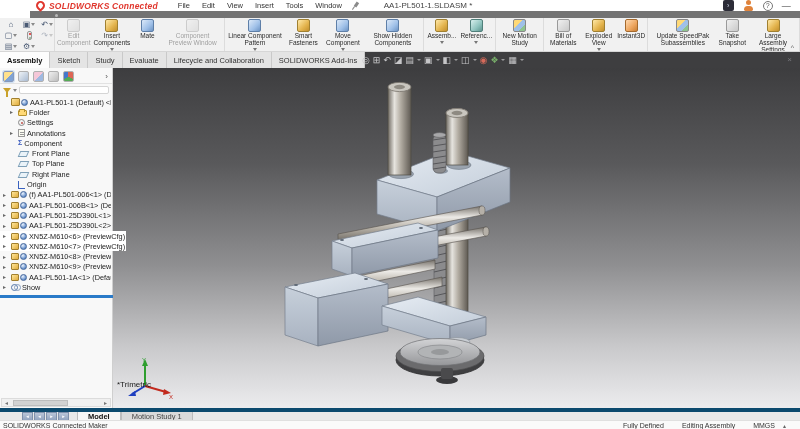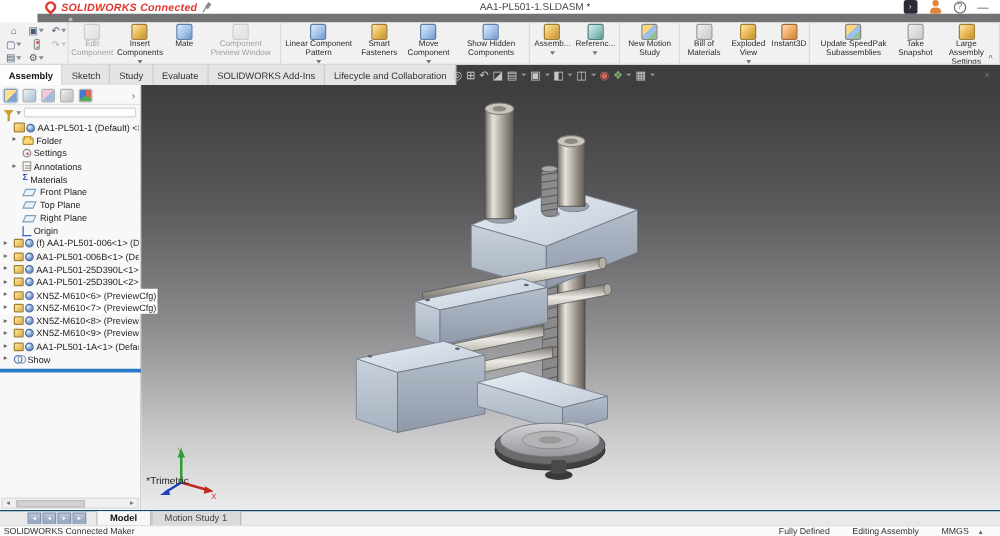--- a/index.html
+++ b/index.html
@@ -109,21 +109,21 @@
   .hs-track { flex:1; height:7px; position:relative; }
   .hs-thumb { position:absolute; left:2px; top:0.5px; width:55px; height:6px; background:#d2d2d2; border:1px solid #bdbdbd; }
 
   
   .viewport { position:absolute; top:68px; left:113px; width:687px; height:340px; background:linear-gradient(180deg,#3d3d3f 0%,#59595b 28%,#8f8f91 58%,#c9c9cb 82%,#ececee 100%); overflow:hidden; }
   .model-svg { position:absolute; left:7px; top:0; }
   .triad-svg { position:absolute; left:10px; bottom:8px; }
   .orient-label { position:absolute; left:4px; bottom:19px; font-size:8px; color:#1b1b1b; }
 
   
-  .modeltabs { position:absolute; top:408px; left:0; width:800px; height:12px; background:#e9e9e9; border-top:1px solid #0c4a6e; display:flex; align-items:stretch; }
+  .modeltabs { position:absolute; top:408px; left:0; width:800px; height:12px; background:#e9e9e9; border-top:4px solid #0c4a6e; display:flex; align-items:stretch; }
   .mt-nav { display:flex; align-items:center; gap:1px; margin-left:22px; margin-right:8px; }
   .mt-btn { width:11px; height:9px; background:linear-gradient(180deg,#b9c5d8,#93a5c0); border:1px solid #7e90ab; font-size:5px; color:#fff; display:flex; align-items:center; justify-content:center; cursor:default; }
   .mt-tab { font-size:7.5px; display:flex; align-items:center; padding:0 10px; border-right:1px solid #bdbdbd; border-left:1px solid #bdbdbd; background:#f6f6f6; color:#111; font-weight:bold; cursor:default; }
   .mt-tab.inactive { background:#dadada; color:#444; font-weight:normal; }
 
   
   .statusbar { position:absolute; top:420px; left:0; width:800px; height:9px; background:#fafafa; border-top:1px solid #e0e0e0; display:flex; align-items:center; font-size:7px; color:#333; }
   .sb-left { margin-left:3px; white-space:nowrap; }
   .sb-right { margin-left:auto; display:flex; align-items:center; gap:18px; padding-right:14px; white-space:nowrap; }
   .sb-caret { font-size:6px; color:#666; margin-left:-10px; }
@@ -131,20 +131,28 @@
 </head>
 <body>
 
 <div id="app">
 
   <div class="titlebar">
     <div class="logo-wrap">
       <span class="logo-mark"></span>
       <span class="logo-text">SOLIDWORKS Connected</span>
     </div>
+    <div class="menus">
+        <span class="menu-item">File</span>
+        <span class="menu-item">Edit</span>
+        <span class="menu-item">View</span>
+        <span class="menu-item">Insert</span>
+        <span class="menu-item">Tools</span>
+        <span class="menu-item">Window</span>
+      </div>
     <span class="pin-icon"></span>
     <div class="doc-title">AA1-PL501-1.SLDASM *</div>
     <div class="tb-right">
       <span class="tb-appicon">›</span>
       <span class="tb-user"></span>
       <span class="tb-help">?</span>
       <span class="tb-min">—</span>
       <span class="tb-restore"></span>
       <span class="tb-close">×</span>
     </div>
@@ -273,22 +281,22 @@
       </div>
   </div>
   <div class="ribbon-collapse">^</div>
 
   <div class="tabrow">
     <div class="ctabs">
         <div class="ctab active">Assembly</div>
         <div class="ctab">Sketch</div>
         <div class="ctab">Study</div>
         <div class="ctab">Evaluate</div>
+        <div class="ctab">Lifecycle and Collaboration</div>
         <div class="ctab">SOLIDWORKS Add-Ins</div>
-        <div class="ctab">Lifecycle and Collaboration</div>
       </div>
     <div class="headsup">
         <span class="hu-icon">◎</span>
         <span class="hu-icon">⊞</span>
         <span class="hu-icon">↶</span>
         <span class="hu-icon">◪</span>
         <span class="hu-icon">▤</span>
         <span class="hu-caret"></span>
         <span class="hu-icon">▣</span>
         <span class="hu-caret"></span>
@@ -338,21 +346,21 @@
           <span class="tlabel">Settings</span>
         </div>
         <div class="trow">
           <span class="tarrow">▸</span>
           <span class="ti ti-annot"></span>
           <span class="tlabel">Annotations</span>
         </div>
         <div class="trow">
           <span class="tarrow"></span>
           <span class="ti ti-eq">Σ</span>
-          <span class="tlabel">Materials</span>
+          <span class="tlabel">Component</span>
         </div>
         <div class="trow">
           <span class="tarrow"></span>
           <span class="ti ti-plane"></span>
           <span class="tlabel">Front Plane</span>
         </div>
         <div class="trow">
           <span class="tarrow"></span>
           <span class="ti ti-plane"></span>
           <span class="tlabel">Top Plane</span>

